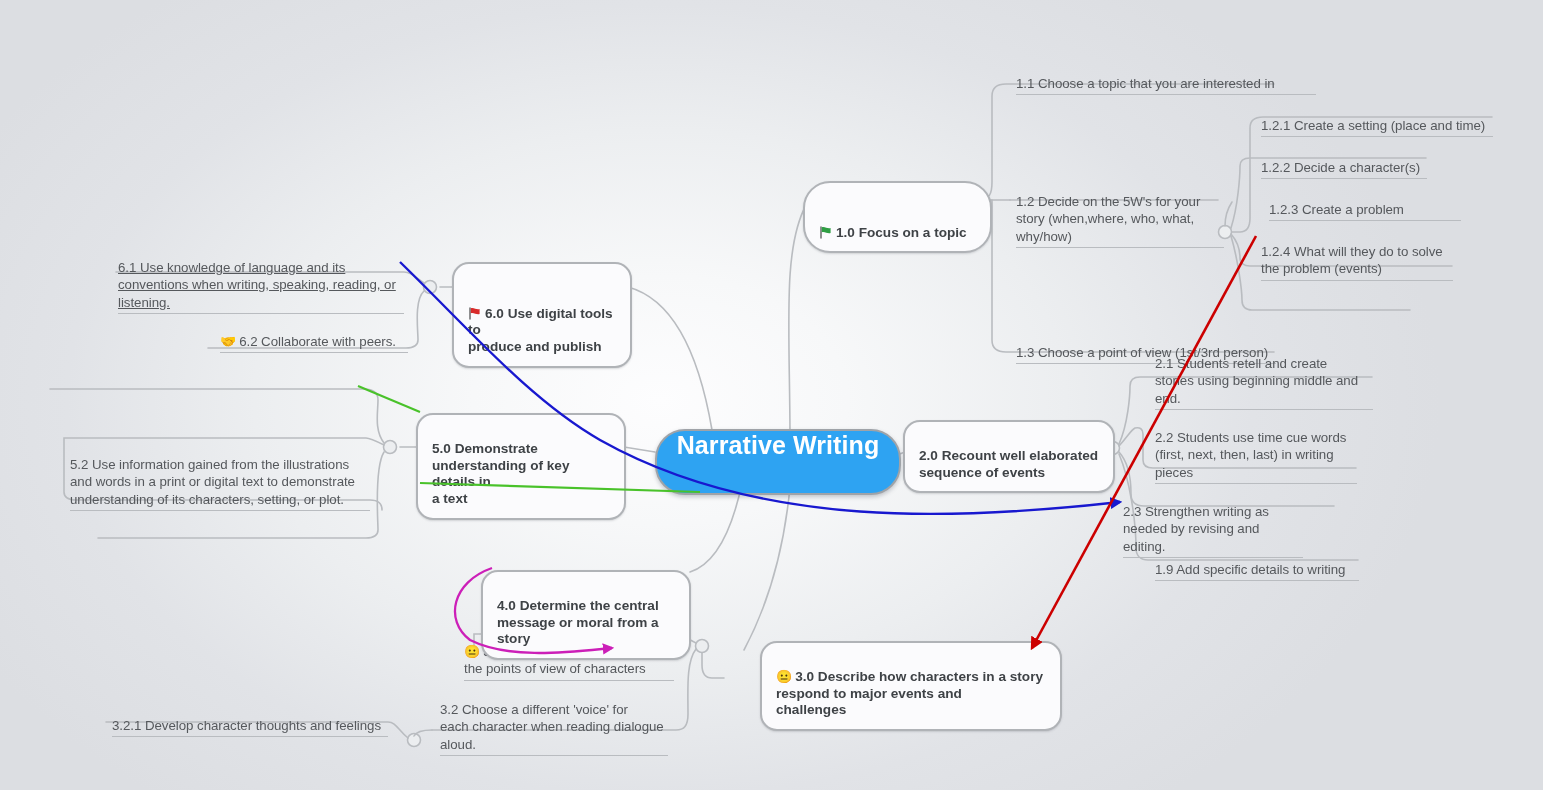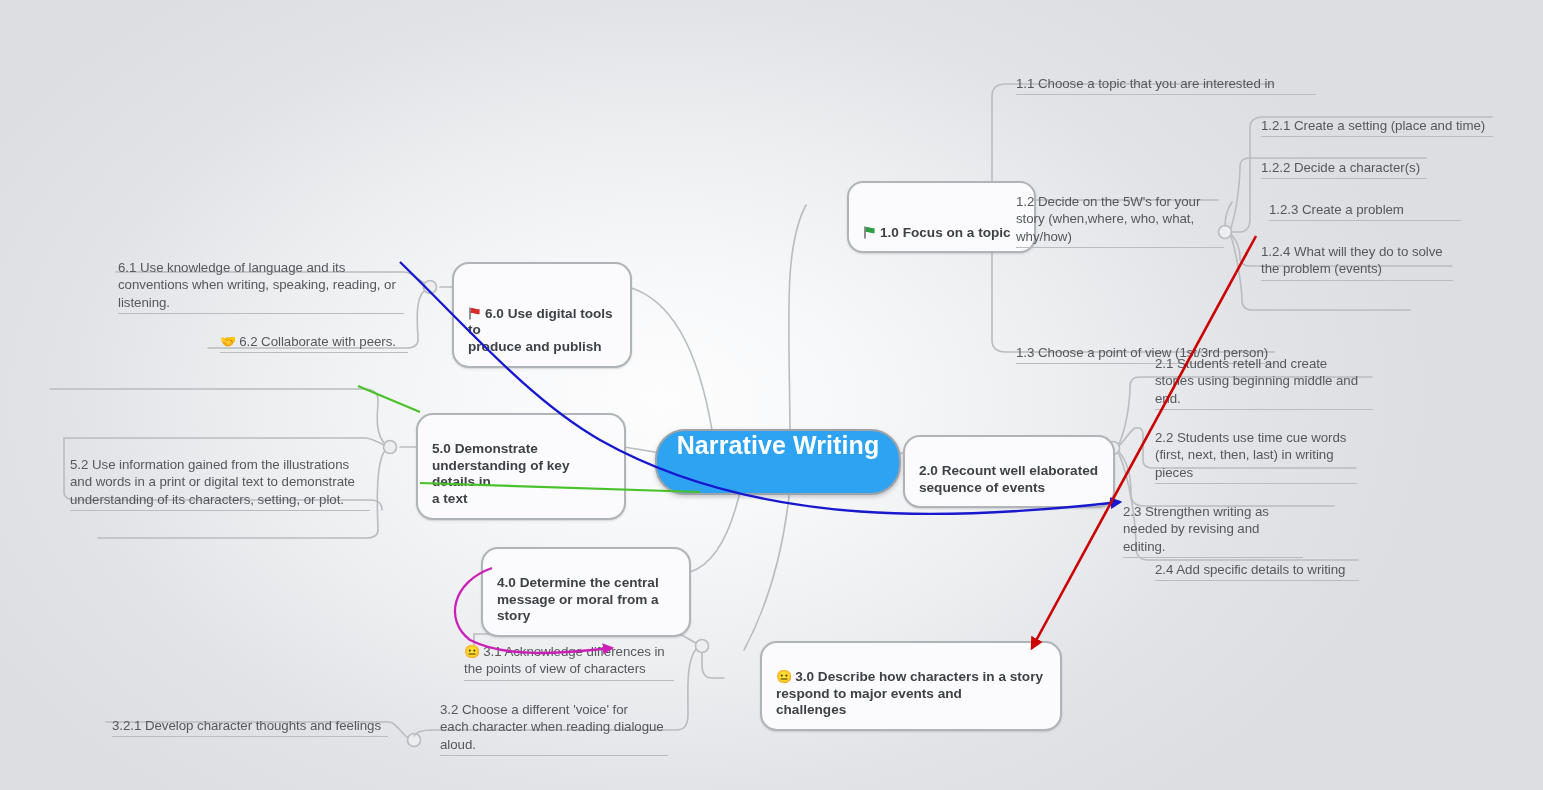--- a/index.html
+++ b/index.html
@@ -60,21 +60,21 @@
     border: 2.5px solid #b0b3b7;
     border-radius: 17px;
     color: #3e4246;
     font-size: 13.6px;
     font-weight: bold;
     line-height: 16.8px;
     padding: 9px 14px 10px 14px;
     box-shadow: 0 1px 2px rgba(90,95,105,0.22);
     white-space: pre-line;
   }
-  .box.r20 { border-radius: 16px; margin-left: 44px; }
+  .box.r20 { border-radius: 27px; }
 
   
   .root {
     position: absolute;
     background: #2ea3f2;
     border: 2.5px solid #9fa3a8;
     border-radius: 30px;
     color: #ffffff;
     font-size: 25px;
     font-weight: bold;
@@ -230,21 +230,21 @@
 the problem (events)</span>
     <span class="ul"></span>
   </div>
 
 
   <div class="node leaf" style="left:1016px; top:326px; width:260px;">
     <span>1.3 Choose a point of view (1st/3rd person)</span>
     <span class="ul nounder"></span>
   </div>
 
-  <div class="node" style="left:903px; top:435px;">
+  <div class="node" style="left:903px; top:420px;">
     <div class="box" style="width:180px;">
       <span>2.0  Recount well elaborated
 sequence of events</span>
     </div>
   </div>
 
   <div class="node leaf" style="left:1155px; top:337px; width:218px;">
     <span>2.1  Students retell and create
 stories using beginning middle and
 end.</span>
@@ -258,21 +258,21 @@
     <span class="ul"></span>
   </div>
 
   <div class="node leaf" style="left:1123px; top:485px; width:180px;">
     <span>2.3  Strengthen writing as
 needed by revising and editing.</span>
     <span class="ul"></span>
   </div>
 
   <div class="node leaf" style="left:1155px; top:543px; width:204px;">
-    <span>2.4 Add specific details to writing</span>
+    <span>1.9 Add specific details to writing</span>
     <span class="ul"></span>
   </div>
 
   <div class="node" style="left:760px; top:641px;">
     <div class="box" style="width:270px;">
       <span class="emoji">😐</span><span>3.0  Describe how characters in a story
 respond to major events and
 challenges</span>
     </div>
   </div>
@@ -288,21 +288,21 @@
 each character when reading dialogue
 aloud.</span>
     <span class="ul nounder"></span>
   </div>
 
   <div class="node leaf" style="left:112px; top:699px; width:276px;">
     <span>3.2.1 Develop character thoughts and feelings</span>
     <span class="ul nounder"></span>
   </div>
 
-  <div class="node" style="left:481px; top:547px;border-radius:22px;">
+  <div class="node" style="left:481px; top:570px;border-radius:22px;">
     <div class="box" style="width:178px;">
       <span>4.0 Determine the central
 message or moral from a story</span>
     </div>
   </div>
 
   <div class="node" style="left:416px; top:413px;">
     <div class="box" style="width:178px;">
       <span>5.0  Demonstrate
 understanding of key details in
@@ -324,21 +324,21 @@
       <span class="ico">
         <svg viewBox="0 0 14 13" xmlns="http://www.w3.org/2000/svg">
           <path d="M2 1 L2 12" stroke="#6b6b6b" stroke-width="1.5" fill="none" stroke-linecap="round"></path>
           <path d="M2.8 1.3 C6 0.2 8.4 3.2 11.6 2.1 L11.6 7 C8.4 8.1 6 5.1 2.8 6.2 Z" fill="#d92b2b"></path>
         </svg>
       </span><span>6.0 Use digital tools to
 produce and publish</span>
     </div>
   </div>
 
-  <div class="node leaf" style="left:118px; top:241px; width:286px;">
+  <div class="node leaf" style="left:118px; top:241px; width:286px;text-decoration:underline;">
     <span>6.1 Use knowledge of language and its
 conventions when writing, speaking, reading, or
 listening.</span>
     <span class="ul"></span>
   </div>
 
   <div class="node leaf" style="left:220px; top:315px; width:188px;">
     <span class="emoji">🤝</span><span>6.2  Collaborate with peers.</span>
     <span class="ul nounder"></span>
   </div>

